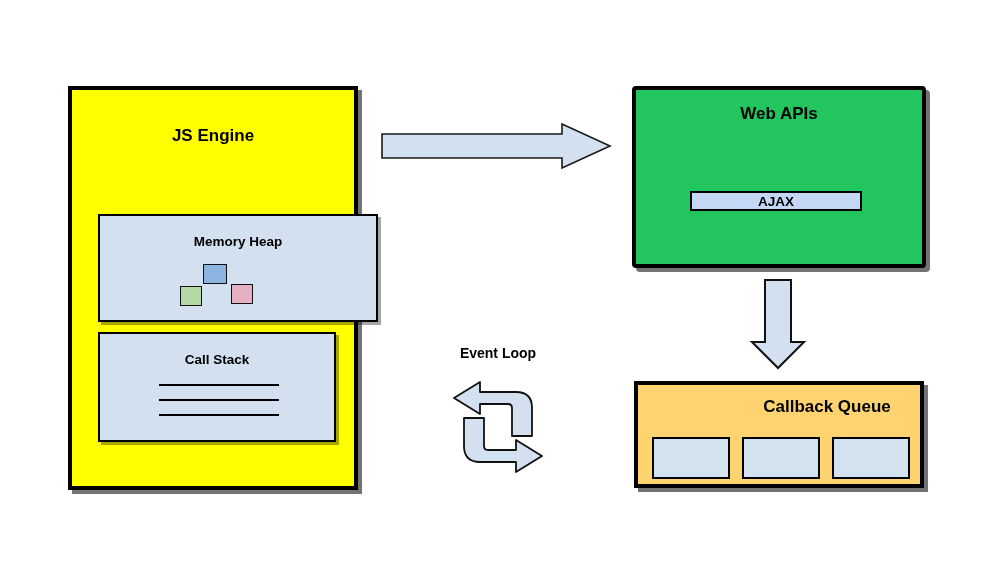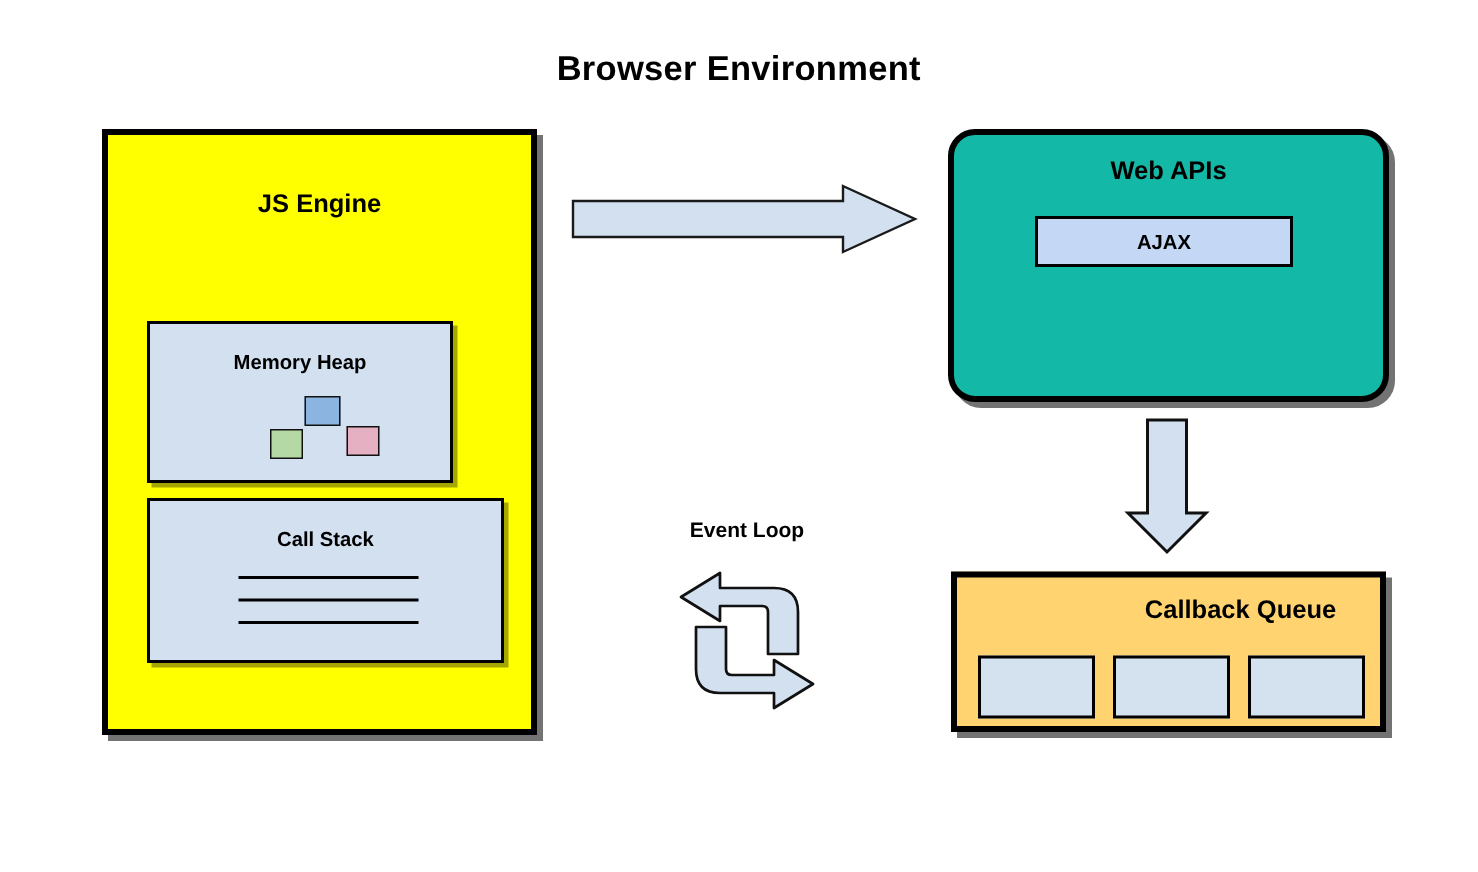--- a/index.html
+++ b/index.html
@@ -58,21 +58,21 @@
   .subbox {
     position: absolute;
     background: #d2e0f0;
     border: 2px solid #000000;
     box-sizing: border-box;
     box-shadow: 3px 3px 0 rgba(0,0,0,0.35);
   }
   .memory-heap {
     left: 26px;
     top: 124px;
-    width: 204px;
+    width: 280px;
     height: 108px;
     text-decoration: underline;
   }
   .call-stack {
     left: 26px;
     top: 242px;
     width: 238px;
     height: 110px;
   }
   .subbox-title {
@@ -107,48 +107,49 @@
   .stack-line-2 { top: 65px; }
   .stack-line-3 { top: 80px; }
 
   
   .web-apis {
     position: absolute;
     left: 632px;
     top: 86px;
     width: 294px;
     height: 182px;
-    background: #14b8a6;
+    background: #22c55e;
     border: 4px solid #000000;
-    border-radius: 18px;
+    border-radius: 4px;
     box-sizing: border-box;
     box-shadow: 4px 4px 0 rgba(0,0,0,0.55);
   }
   .web-apis-title {
     position: absolute;
     left: 0;
     top: 14px;
     width: 100%;
     text-align: center;
     font-size: 17px;
     font-weight: bold;
   }
   .api-row {
     position: absolute;
     left: 54px;
     width: 172px;
-    height: 34px;
+    height: 20px;
     background: #c4d8f5;
     border: 2px solid #000000;
     box-sizing: border-box;
     display: flex;
     align-items: center;
     justify-content: center;
     font-size: 13.5px;
     font-weight: bold;
+    margin-top: 47px;
   }
   .api-row-0 { top: 54px; }
   .api-row-1 { top: 96px; }
 
   
   .callback-queue {
     position: absolute;
     left: 634px;
     top: 381px;
     width: 290px;
@@ -212,21 +213,20 @@
     font-size: 14px;
     font-weight: bold;
   }
   svg { display: block; overflow: visible; }
 </style>
 </head>
 <body>
 
 <div class="canvas">
 
-  <div class="diagram-title">Browser Environment</div>
 
   <div class="js-engine">
     <div class="js-engine-title">JS Engine</div>
 
     <div class="subbox memory-heap">
       <div class="subbox-title">Memory Heap</div>
       <div class="heap-obj heap-obj-1" style="background:#8CB4E0;"></div>
       <div class="heap-obj heap-obj-2" style="background:#B5D9A5;"></div>
       <div class="heap-obj heap-obj-3" style="background:#E4B0C2;"></div>
     </div>

